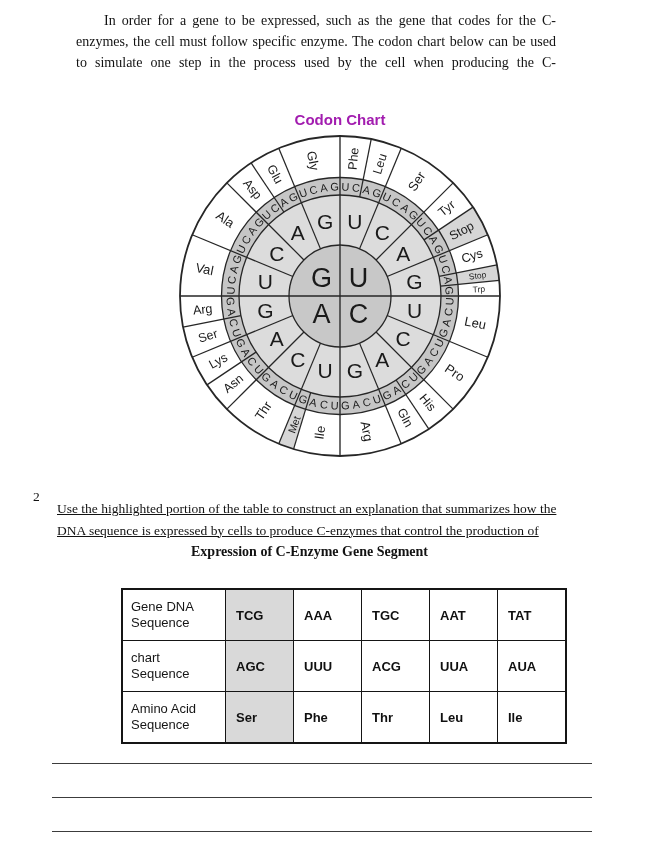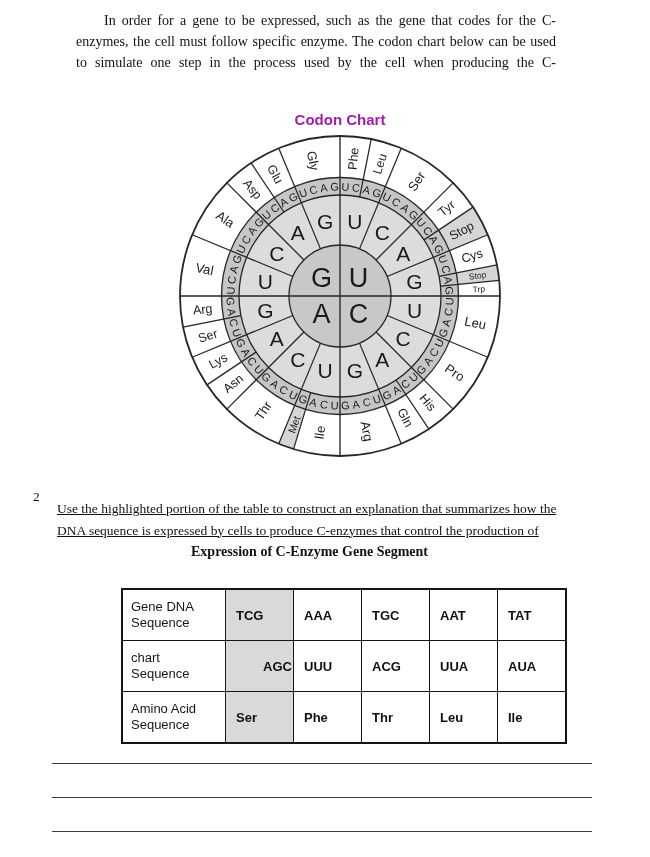--- a/index.html
+++ b/index.html
@@ -204,21 +204,21 @@
         <tr>
           <td class="lbl">Gene DNA Sequence</td>
           <td class="seq" style="background: rgb(217, 217, 217);">TCG</td>
           <td class="seq">AAA</td>
           <td class="seq">TGC</td>
           <td class="seq">AAT</td>
           <td class="seq">TAT</td>
         </tr>
         <tr>
           <td class="lbl">chart Sequence</td>
-          <td class="seq" style="background: rgb(217, 217, 217); text-align: right;">AGC</td>
+          <td class="seq" style="background: rgb(217, 217, 217);">AGC</td>
           <td class="seq">UUU</td>
           <td class="seq">ACG</td>
           <td class="seq">UUA</td>
           <td class="seq">AUA</td>
         </tr>
         <tr>
           <td class="lbl">Amino Acid Sequence</td>
           <td class="seq" style="background: rgb(217, 217, 217);">Ser</td>
           <td class="seq">Phe</td>
           <td class="seq">Thr</td>

